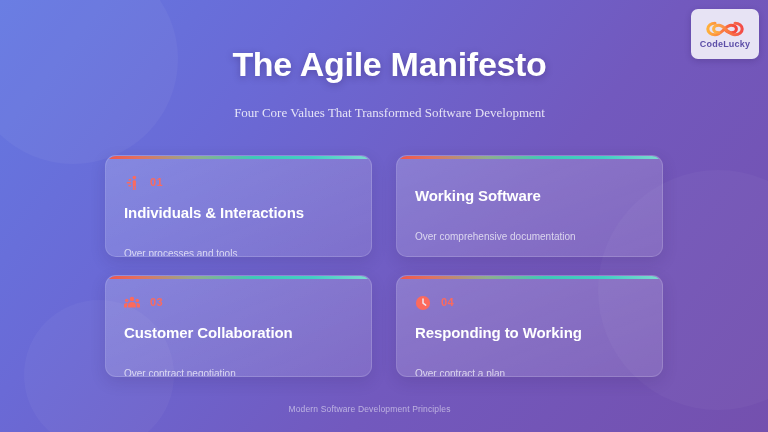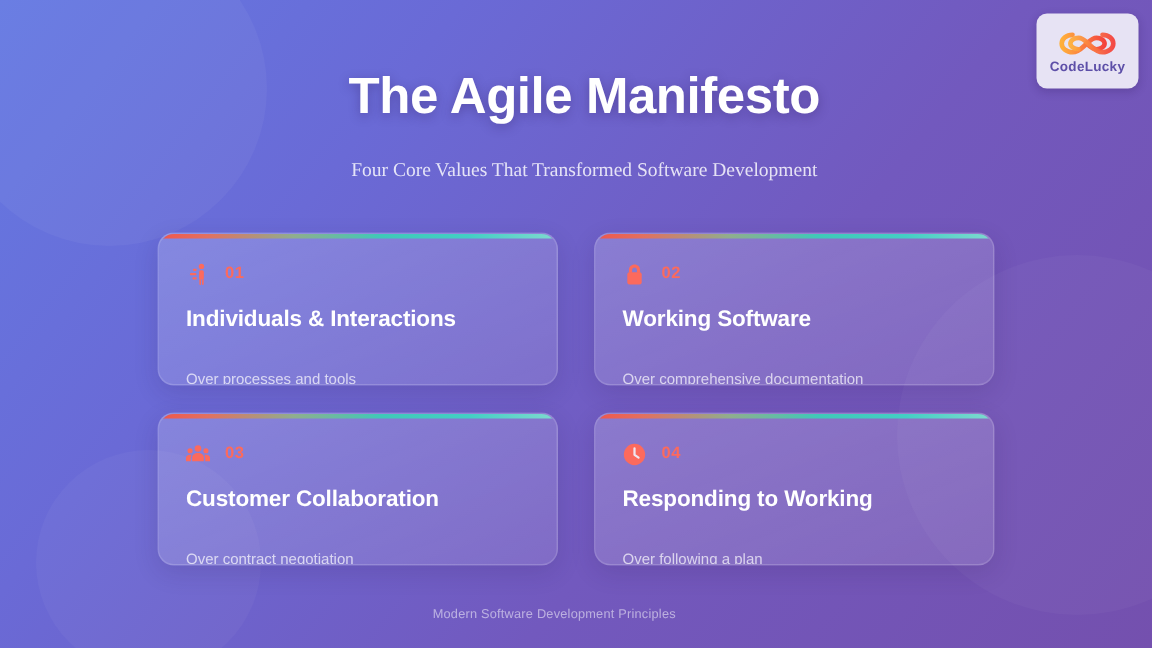--- a/index.html
+++ b/index.html
@@ -159,29 +159,20 @@
             <rect x="4.3" y="9.9" width="2.9" height="1.5" rx="0.7"></rect>
           </g>
         </svg>
         <span class="card-num">01</span>
       </div>
       <div class="card-title">Individuals &amp; Interactions</div>
       <div class="card-sub">Over processes and tools</div>
     </div>
 
     <div class="card">
-      <div class="card-top">
-        <svg class="card-icon" viewBox="0 0 16 16">
-          <g fill="#fc6a5d">
-            <path d="M8 1.3c-2.1 0-3.7 1.6-3.7 3.6v2.0h2.1V4.9c0-0.9 0.7-1.6 1.6-1.6s1.6 0.7 1.6 1.6v2.0h2.1V4.9C11.7 2.9 10.1 1.3 8 1.3z"></path>
-            <rect x="3.2" y="6.5" width="9.6" height="8.2" rx="1.5"></rect>
-          </g>
-        </svg>
-        <span class="card-num">02</span>
-      </div>
       <div class="card-title">Working Software</div>
       <div class="card-sub">Over comprehensive documentation</div>
     </div>
 
     <div class="card">
       <div class="card-top">
         <svg class="card-icon" viewBox="0 0 16 16">
           <g fill="#fc6a5d">
             <circle cx="8" cy="4.0" r="2.2"></circle>
             <circle cx="2.7" cy="5.5" r="1.7"></circle>
@@ -199,20 +190,20 @@
 
     <div class="card">
       <div class="card-top">
         <svg class="card-icon" viewBox="0 0 16 16">
           <circle cx="8" cy="8" r="7.1" fill="#fc6a5d"></circle>
           <path d="M8 3.9v4.3l2.7 1.9" fill="none" stroke="#f0e6f0" stroke-width="1.5" stroke-linecap="round" stroke-linejoin="round"></path>
         </svg>
         <span class="card-num">04</span>
       </div>
       <div class="card-title">Responding to Working</div>
-      <div class="card-sub">Over following a plan</div>
+      <div class="card-sub">Over contract a plan</div>
     </div>
 
   </div>
 
   <div id="footer">Modern Software Development Principles</div>
 
 </div>
 
 </body></html>

